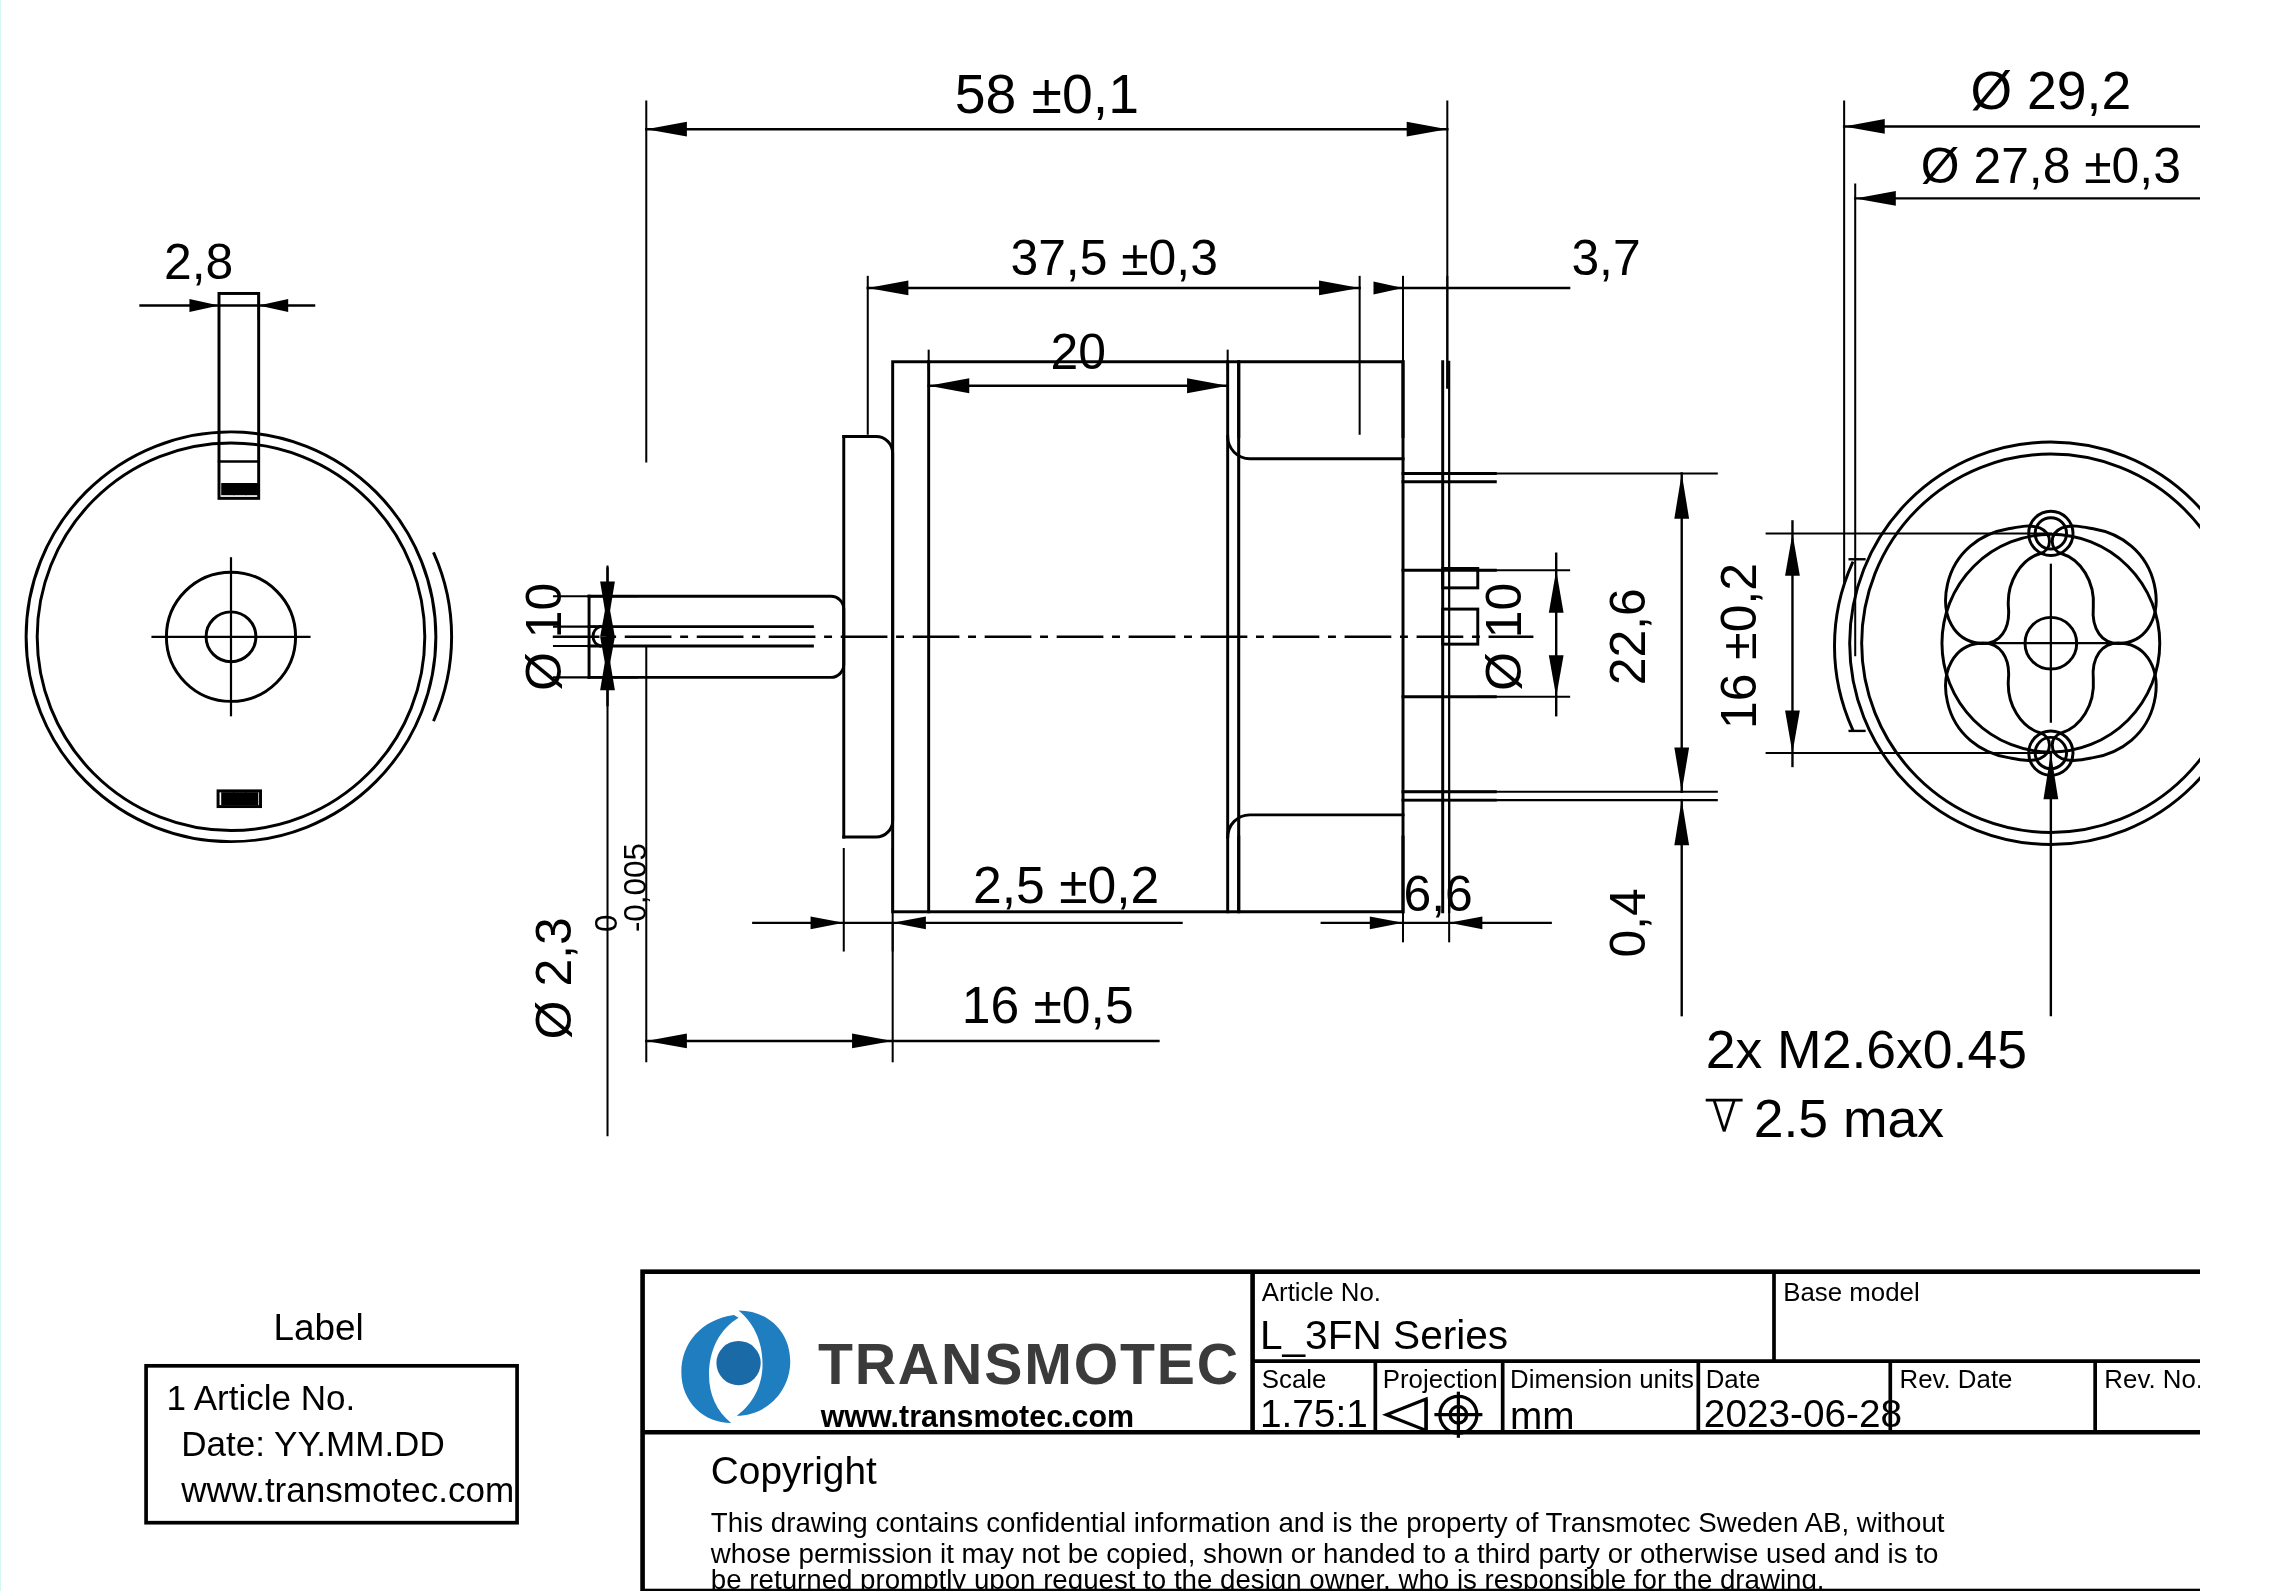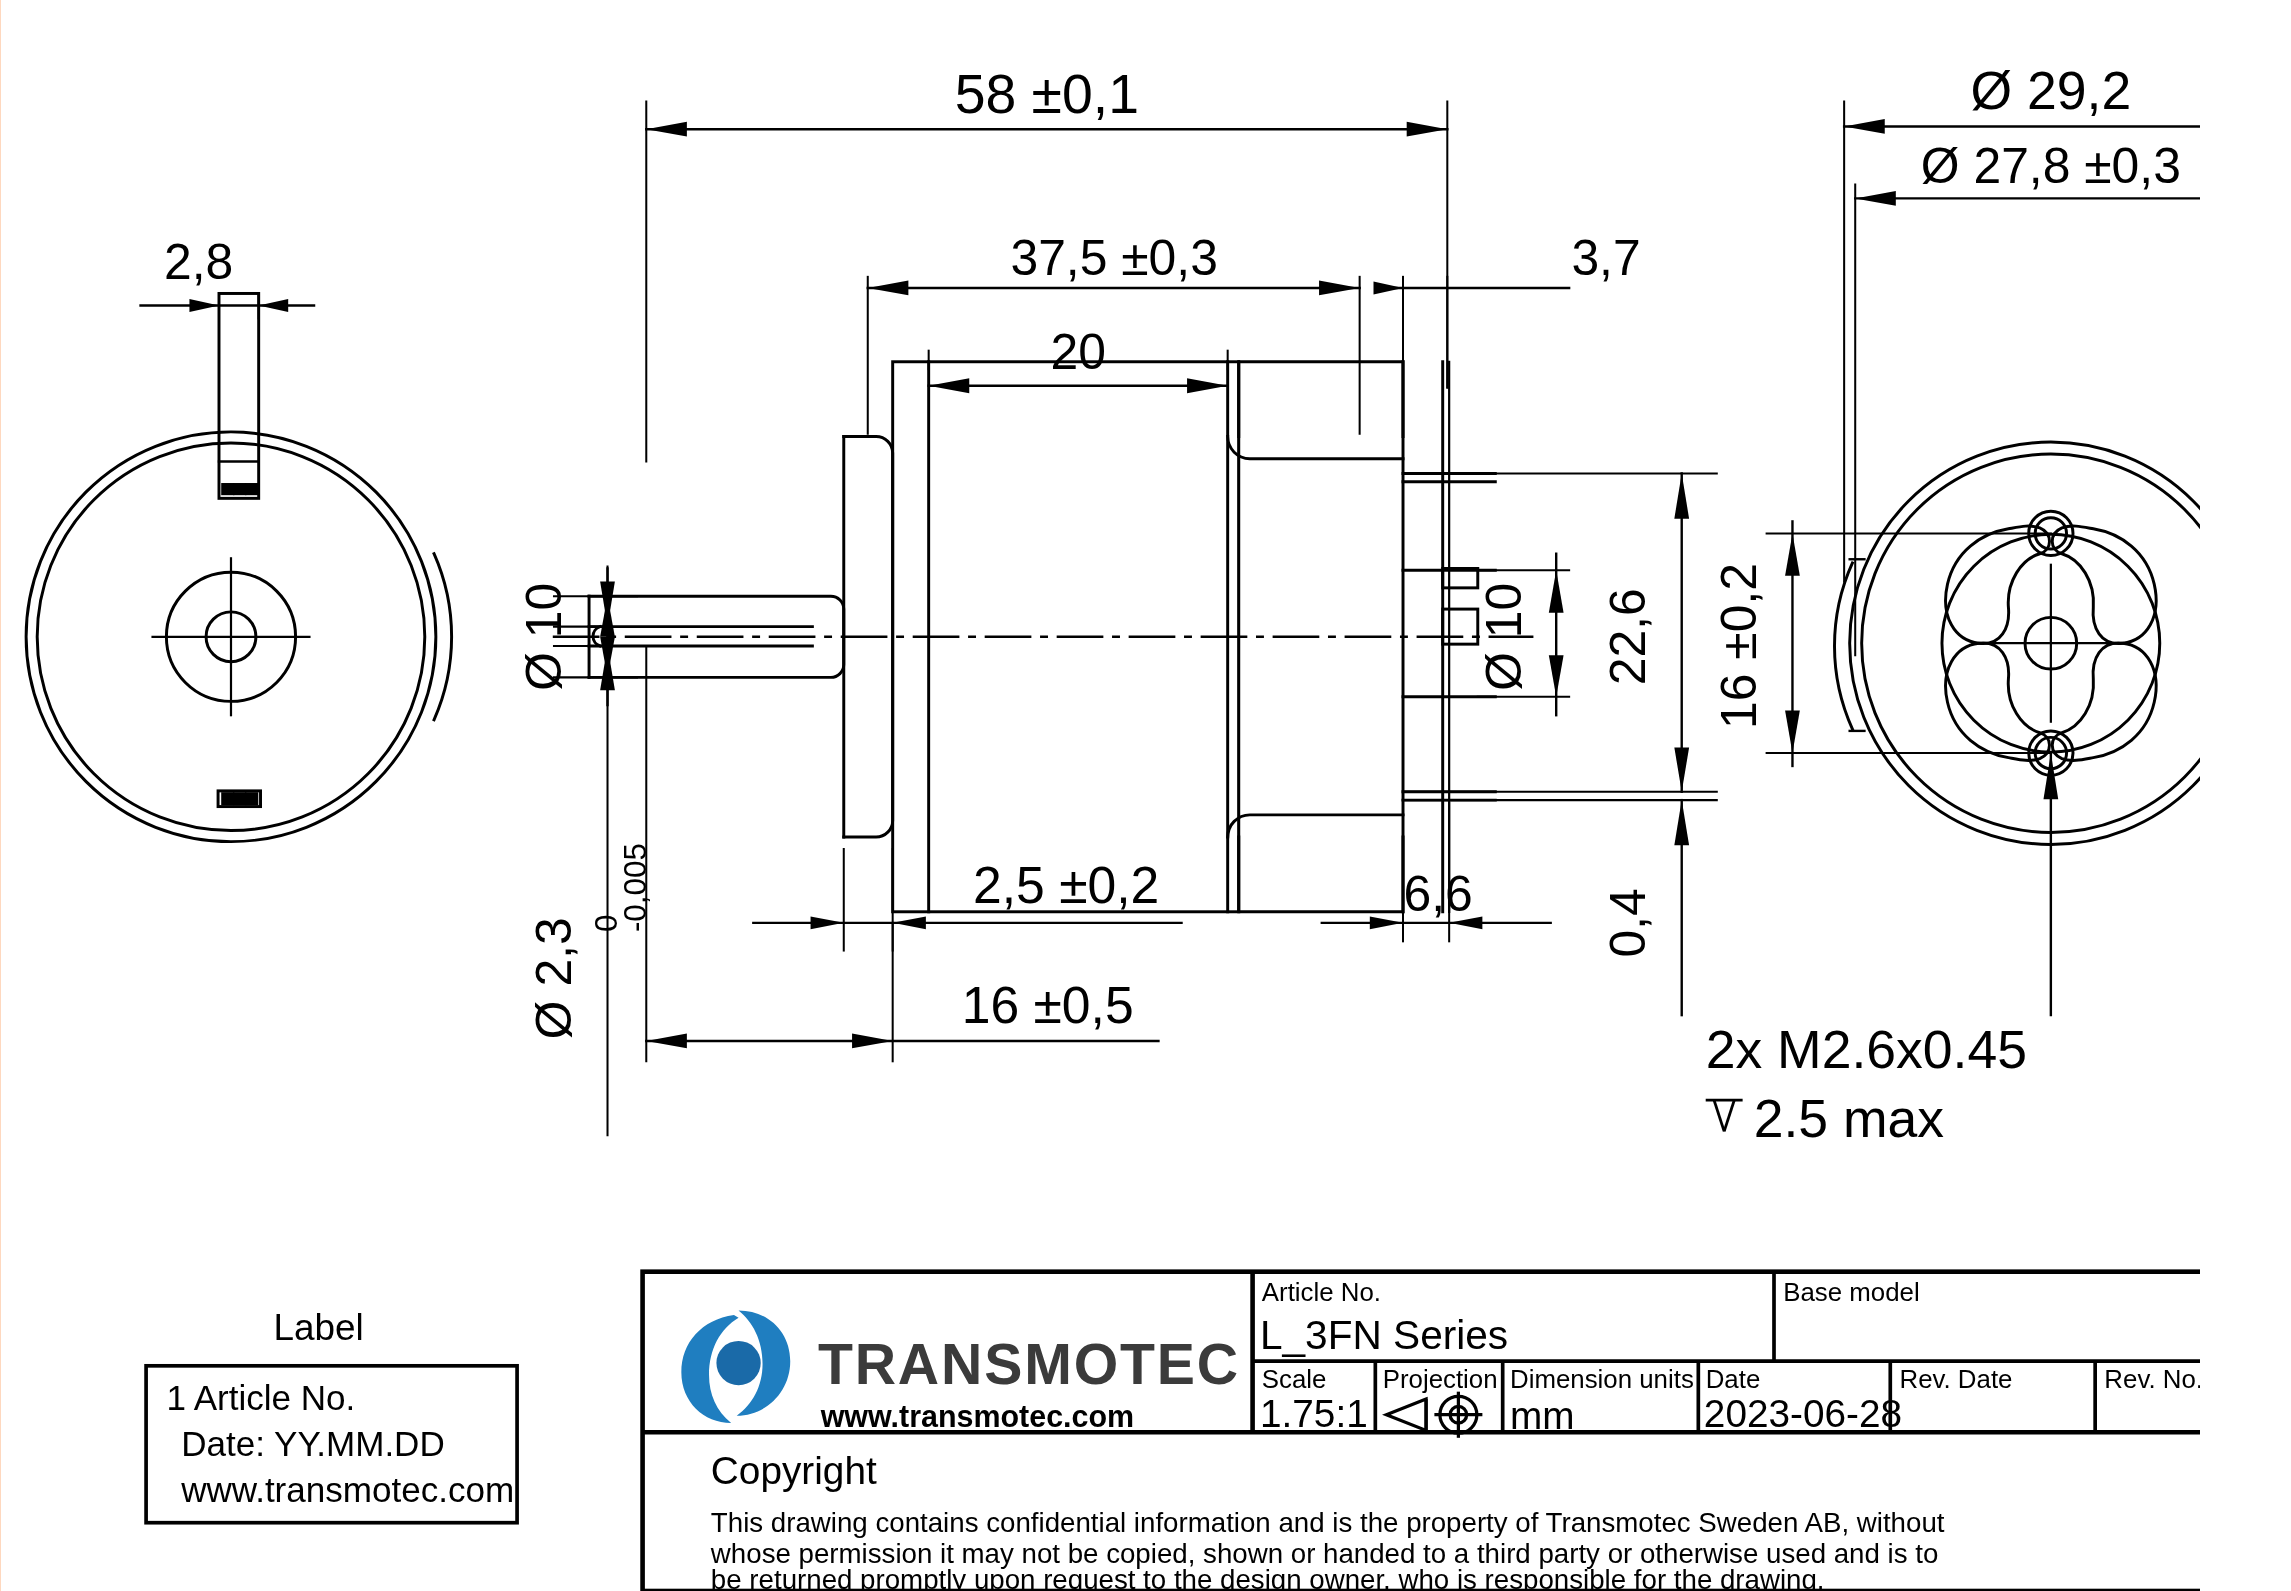--- a/index.html
+++ b/index.html
@@ -1,18 +1,18 @@
 <!DOCTYPE html>
 <html style="font-size:14.8px"><head>
 <meta charset="utf-8">
 <title>Technical Drawing</title>
 <style>
   html,body{margin:0;padding:0;background:#fff;}
   body{width:2292px;height:1591px;font-family:"Liberation Sans",sans-serif;color:#000;}
-  #sheet{position:relative;width:2200px;height:1591px;overflow:hidden;background:#f97316;}
+  #sheet{position:relative;width:2200px;height:1591px;overflow:hidden;background:#5eead4;}
   svg{display:block;}
 </style>
 </head>
 <body>
 
 <div id="sheet">
 <svg width="2292" height="1591" viewBox="0 0 2483 1724" xmlns="http://www.w3.org/2000/svg">
 
   <rect x="0" y="0" width="2483" height="1724" fill="#ffffff"></rect>
 

